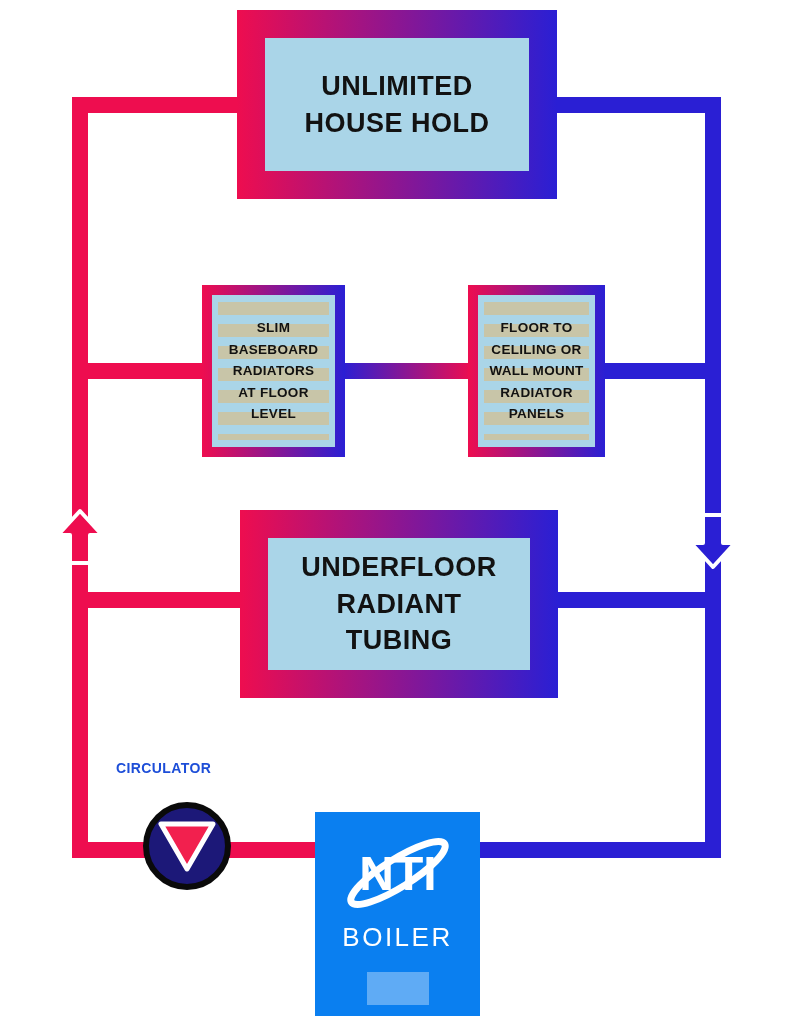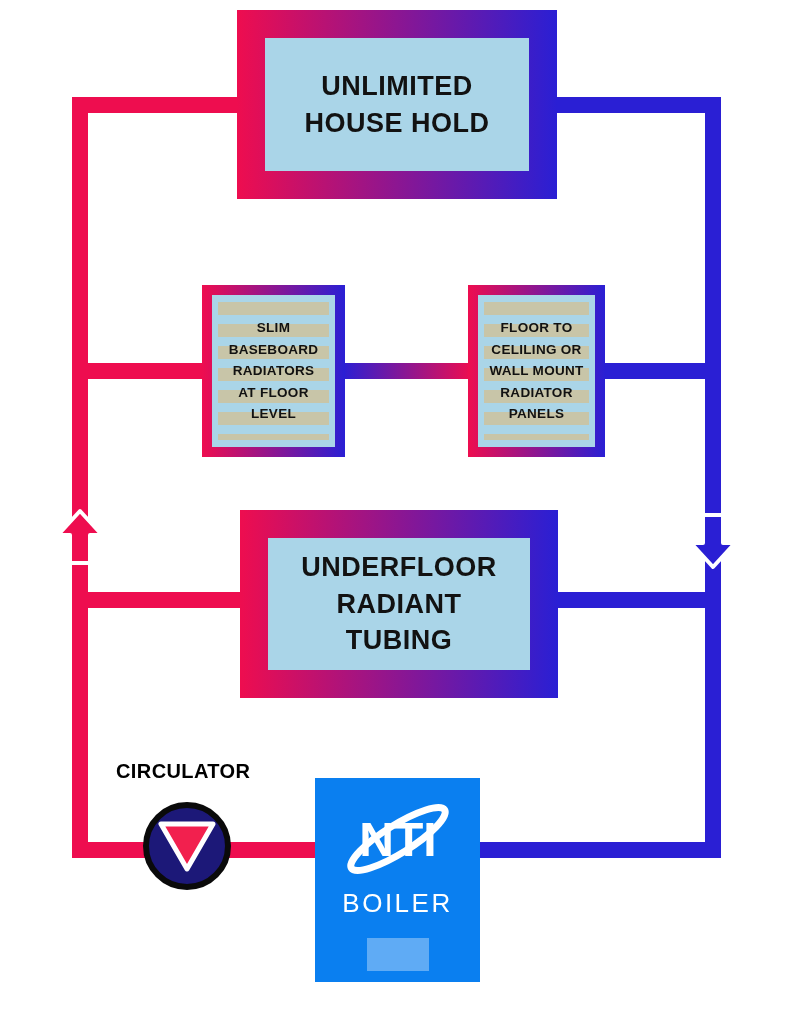--- a/index.html
+++ b/index.html
@@ -34,30 +34,30 @@
   }
   .radbox .label{
     position:relative;z-index:1;font-size:13.5px;font-weight:bold;
     line-height:1.6;letter-spacing:.3px;
   }
   
   .flow-arrow{position:absolute;}
   
   .circ-label{
     position:absolute;left:116px;top:760px;width:150px;
-    font-size:20px;font-weight:bold;letter-spacing:.4px;color:#000000;
+    font-size:14px;font-weight:bold;letter-spacing:.4px;color:#1d4ed8;
   }
   .pump{
     position:absolute;left:143px;top:802px;width:76px;height:76px;
     background:#1c1878;border:6px solid #0a0a0a;border-radius:50%;
     display:flex;align-items:center;justify-content:center;
   }
   
   .boiler{
-    position:absolute;left:315px;top:778px;width:165px;height:204px;
+    position:absolute;left:315px;top:812px;width:165px;height:204px;
     background:#0a7ff0;display:flex;flex-direction:column;align-items:center;
   }
   .boiler .logo{margin-top:18px;}
   .boiler .boiler-word{
     color:#ffffff;font-size:26px;font-weight:400;letter-spacing:2.5px;margin-top:6px;
   }
   .boiler .panel{
     position:absolute;left:52px;top:160px;width:62px;height:33px;
     background:rgba(255,255,255,0.35);
   }

